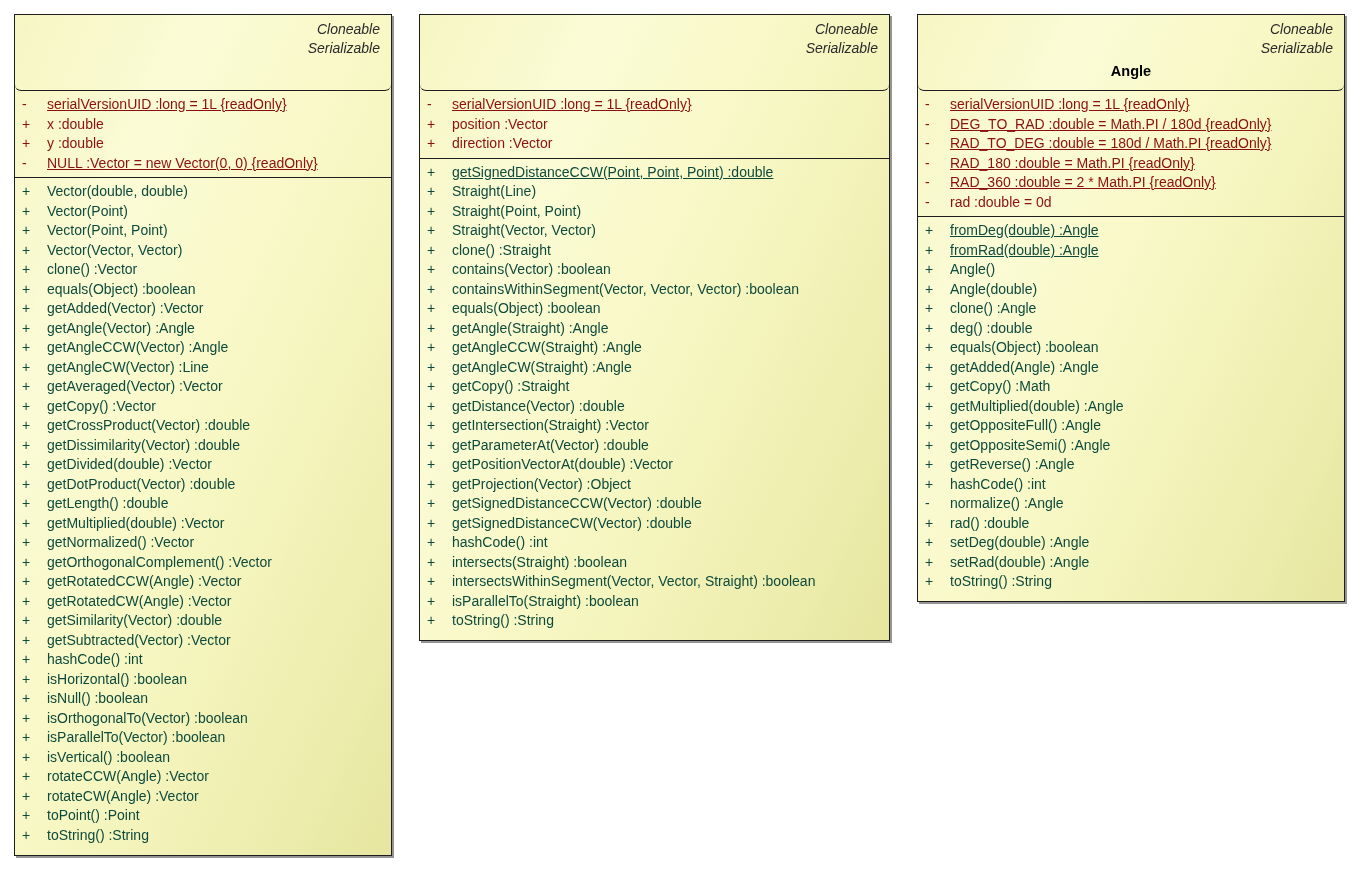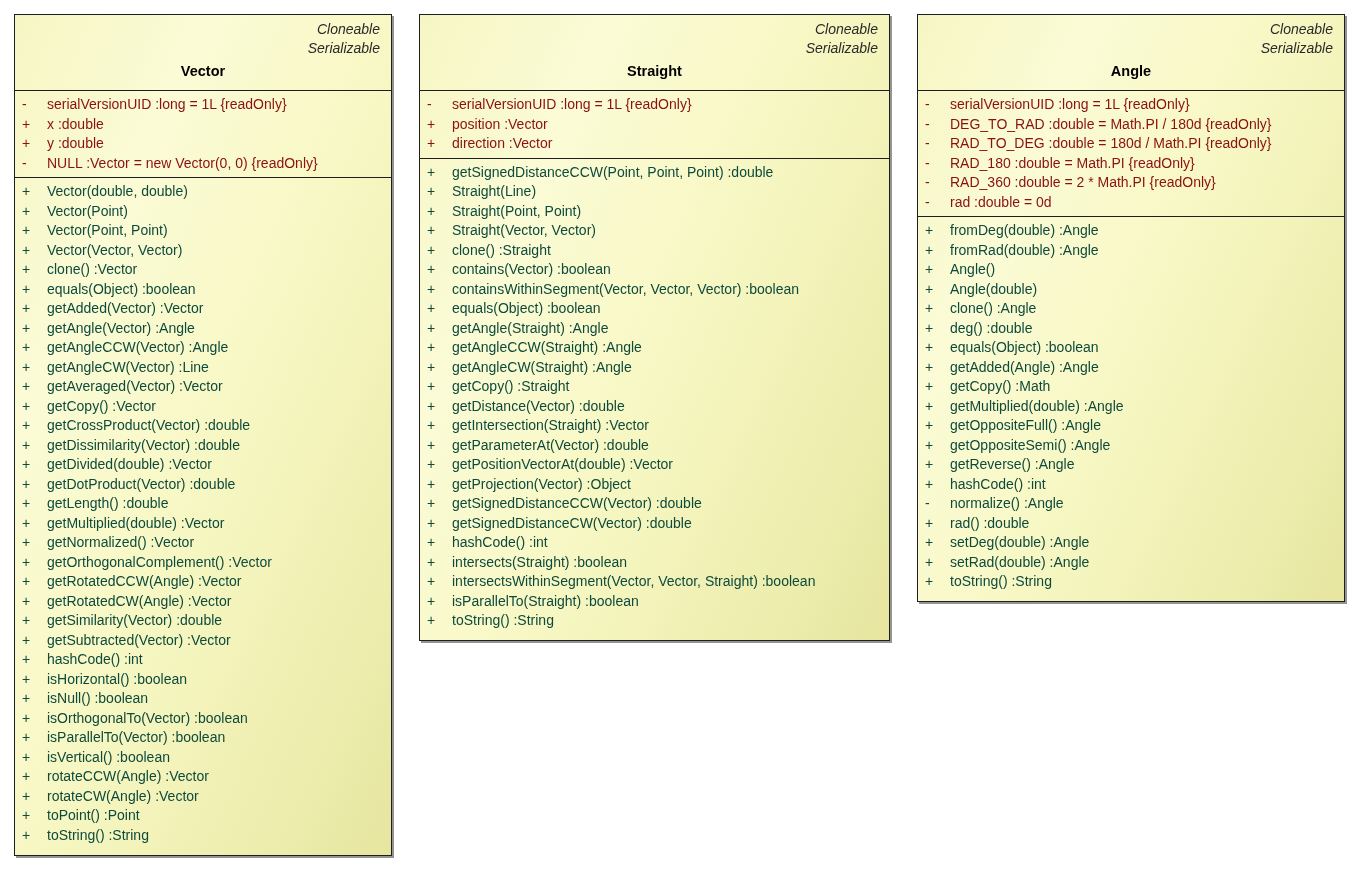--- a/index.html
+++ b/index.html
@@ -5,42 +5,41 @@
   html, body { margin: 0; padding: 0; background: #ffffff; }
   body { width: 1361px; height: 872px; position: relative; overflow: hidden;
          font-family: "Liberation Sans", "DejaVu Sans", sans-serif; }
   .uml-class {
     position: absolute;
     border: 1px solid #1e1e1e;
     box-shadow: 2px 2px 0 rgba(60,60,60,0.55);
     background: linear-gradient(115deg, #f6f6c4 0%, #fbfbd6 25%, #f8f8c6 50%, #eeeeb0 80%, #e6e6a0 100%);
     box-sizing: border-box;
   }
-  .header { position: relative; border-bottom: 1px solid #1e1e1e; box-sizing: border-box; }
+  .header { position: relative; border-bottom: 1px solid #1e1e1e; box-sizing: border-box; border-radius: 6px; }
   .stereo { position: absolute; right: 11px; font-style: italic; font-size: 14px; color: #2a2a2a; line-height: 19px; }
   .stereo.l1 { top: 5px; }
   .stereo.l2 { top: 24px; margin-left: 20px; }
   .classname { position: absolute; left: 0; right: 0; top: 48px; text-align: center; font-weight: bold; font-size: 14.5px; color: #000; }
   .section { border-bottom: 1px solid #1e1e1e; padding: 4px 0 4px 0; box-sizing: border-box; }
   .section:last-child { border-bottom: none; }
   .row { height: 19.5px; line-height: 19.5px; font-size: 14px; white-space: nowrap; position: relative; }
   .vis { position: absolute; left: 7px; width: 14px; }
   .txt { position: absolute; left: 32px; }
   .attr { color: #8b1010; }
   .op { color: #0e4a3c; }
-  .static .txt { }
+  .static .txt { text-decoration: underline; }
 </style>
 </head>
 <body>
 
 <div class="uml-class" style="left:14px; top:14px; width:378px; height:842px;">
   <div class="header" style="height:76px;">
     <div class="stereo l1">Cloneable</div>
     <div class="stereo l2">Serializable</div>
-    <div class="classname">Vector</div>
   </div>
   <div class="section attrs">
       <div class="row attr static">
         <span class="vis">-</span>
         <span class="txt">serialVersionUID  :long = 1L {readOnly}</span>
       </div>
       <div class="row attr">
         <span class="vis">+</span>
         <span class="txt">x  :double</span>
       </div>
@@ -190,21 +189,20 @@
         <span class="vis">+</span>
         <span class="txt">toString()  :String</span>
       </div>
     </div>
 </div>
 
 <div class="uml-class" style="left:419px; top:14px; width:471px; height:627px;">
   <div class="header" style="height:76px;">
     <div class="stereo l1">Cloneable</div>
     <div class="stereo l2">Serializable</div>
-    <div class="classname">Straight</div>
   </div>
   <div class="section attrs">
       <div class="row attr static">
         <span class="vis">-</span>
         <span class="txt">serialVersionUID  :long = 1L {readOnly}</span>
       </div>
       <div class="row attr">
         <span class="vis">+</span>
         <span class="txt">position  :Vector</span>
       </div>

